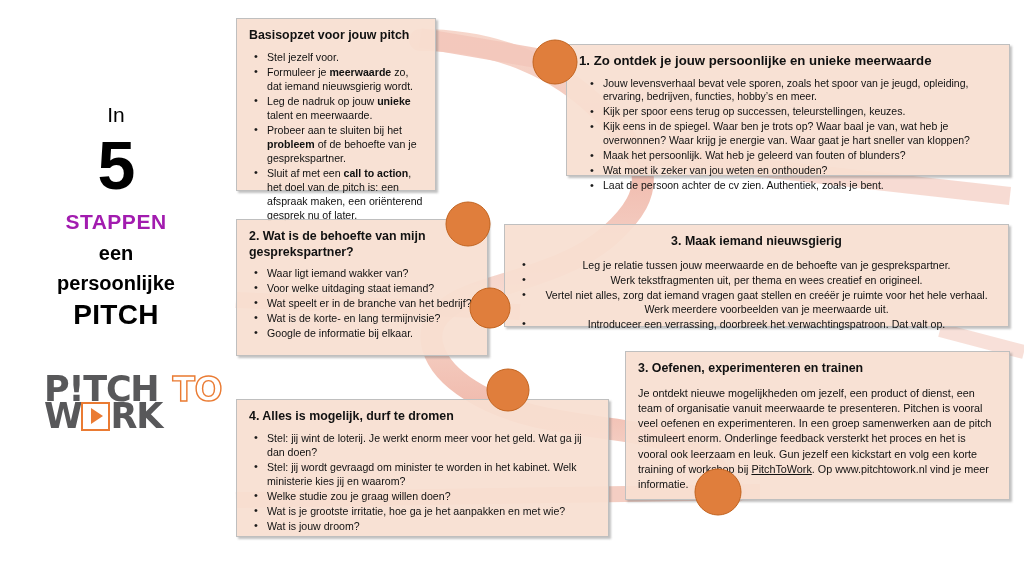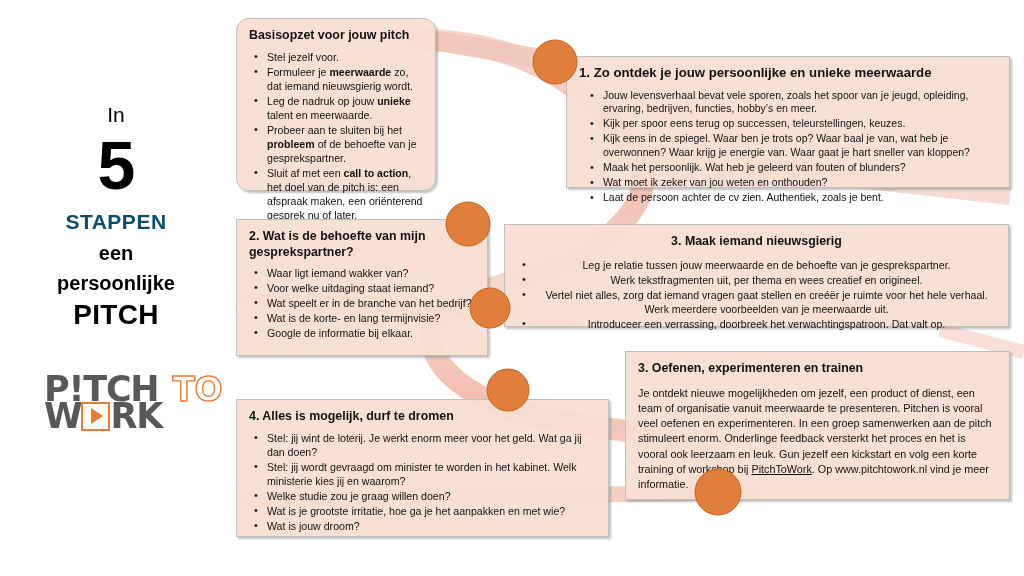--- a/index.html
+++ b/index.html
@@ -16,21 +16,21 @@
   
   #ribbon-layer{position:absolute;left:0;top:0;width:1024px;height:576px;z-index:1;pointer-events:none;}
 
   
   #left-col{
     position:absolute;left:0;top:0;width:232px;height:576px;z-index:4;
     display:flex;flex-direction:column;align-items:center;
   }
   .hd-in{font-size:21px;font-weight:normal;color:#000;margin-top:104px;line-height:1;}
   .hd-num{font-size:68px;font-weight:bold;color:#000;line-height:1.02;margin-top:6px;letter-spacing:-1px;}
-  .hd-stappen{font-size:21px;font-weight:bold;color:#0c4a6e;margin-top:10px;line-height:1.15;letter-spacing:.5px;}
+  .hd-stappen{font-size:21px;font-weight:bold;color:#a21caf;margin-top:10px;line-height:1.15;letter-spacing:.5px;}
   .hd-een{font-size:20px;font-weight:bold;color:#000;margin-top:7px;line-height:1.15;}
   .hd-pers{font-size:20px;font-weight:bold;color:#000;margin-top:7px;line-height:1.15;}
   .hd-pitch{font-size:28px;font-weight:bold;color:#000;margin-top:4px;line-height:1.15;letter-spacing:.3px;}
 
   
   #logo{position:absolute;left:44px;top:374px;z-index:5;}
   .logo-row{display:flex;align-items:flex-end;line-height:.86;}
   .logo-dark{
     font-family:"DejaVu Sans","Liberation Sans",sans-serif;
     font-weight:bold;font-size:35px;color:#58585a;letter-spacing:-1.2px;
@@ -80,22 +80,22 @@
     content:"\2022";position:absolute;left:-13px;top:-1px;
     font-size:11px;color:#1a1a1a;
   }
   .box p.para{
     margin:5px 0 6px 0;padding:0 12px 0 12px;
     font-size:10.8px;color:#111;line-height:1.42;
   }
   .box p.para .u{text-decoration:underline;}
 
   
-  #box-basis {left:236px;top:18px;  width:200px;height:173px;border-radius:13px;}
-  #box-1     {left:566px;top:56px;  width:444px;height:132px;}
+  #box-basis {left:236px;top:18px;  width:200px;height:173px;}
+  #box-1     {left:566px;top:44px;  width:444px;height:132px;}
   #box-2     {left:236px;top:219px; width:252px;height:137px;}
   #box-3     {left:504px;top:224px; width:505px;height:103px;text-align:center;}
   #box-4     {left:236px;top:399px; width:373px;height:138px;}
   #box-5     {left:625px;top:351px; width:385px;height:149px;}
 
   #box-1 h3{padding-top:8px;}
   #box-1 ul{padding-left:36px;margin-top:5px;}
   #box-1 li{font-size:10.5px;line-height:1.32;}
   #box-3 ul{margin-top:6px;}
   #box-5 p.para{padding-top:2px;}

